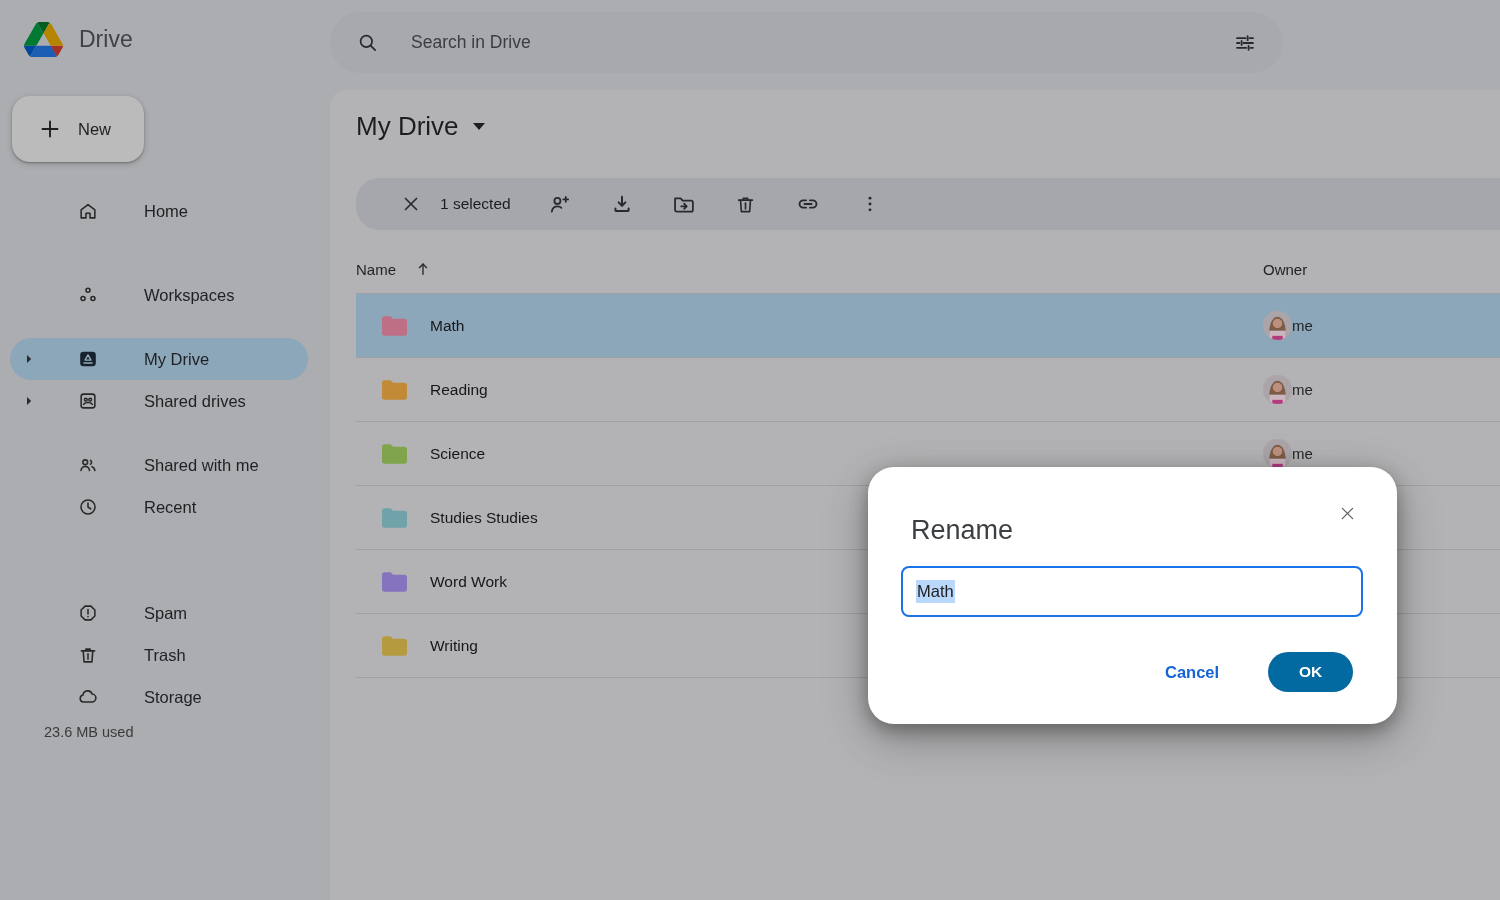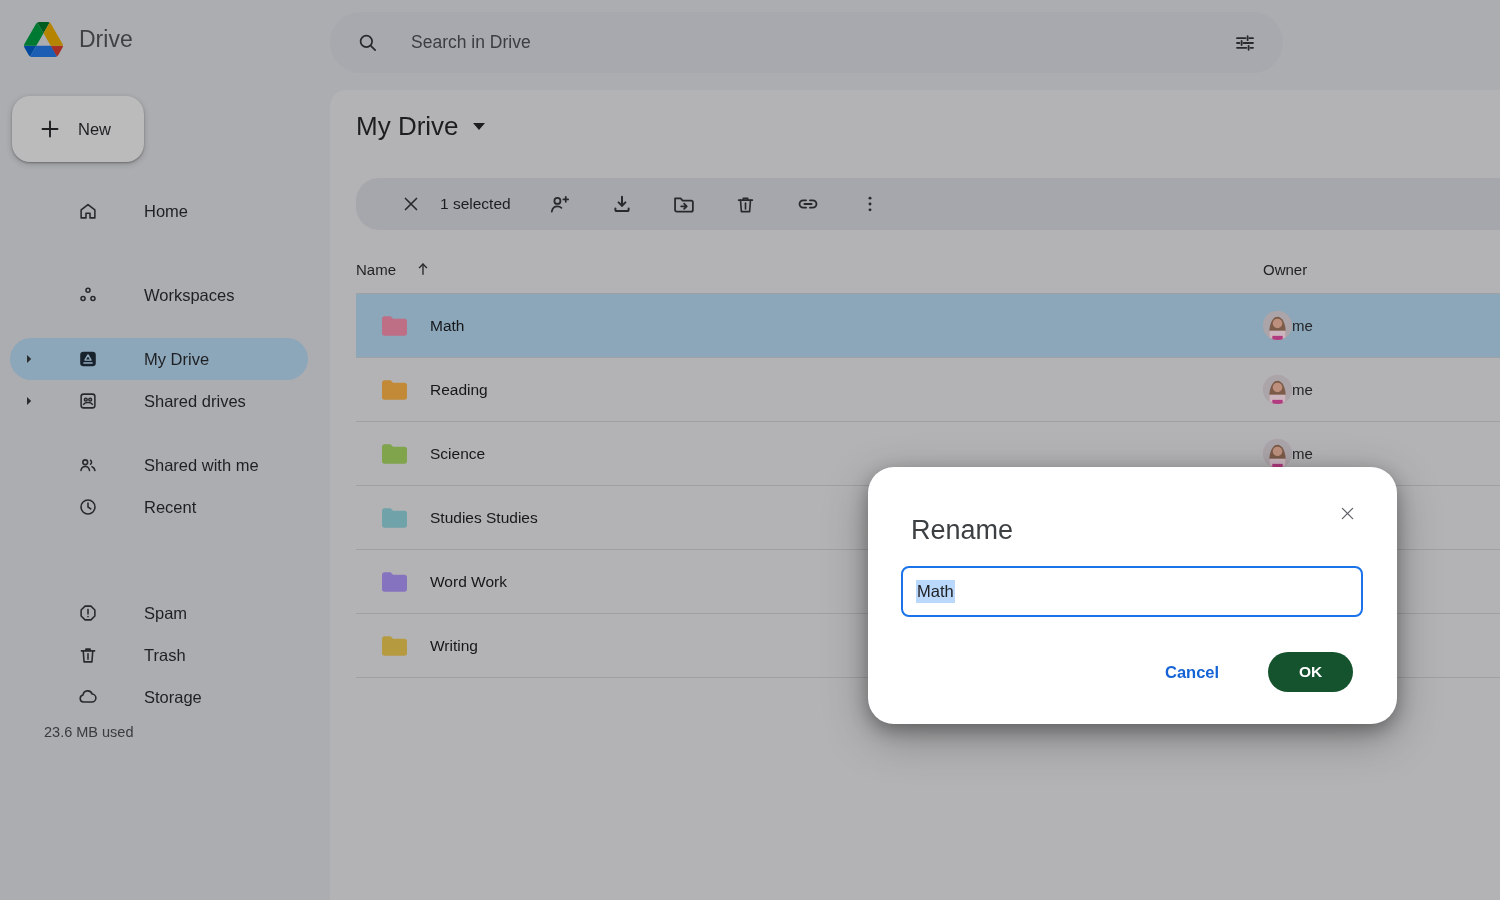--- a/index.html
+++ b/index.html
@@ -82,21 +82,21 @@
   .dlg-close{position:absolute;right:40px;top:37px;color:#5f6368;cursor:pointer;}
   .dlg-input{
     position:absolute;left:33px;top:99px;width:462px;height:51px;box-sizing:border-box;
     border:2px solid #1a73e8;border-radius:8px;display:flex;align-items:center;padding:0 13px;
     font-size:16.5px;color:#202124;cursor:text;background:#fff;
   }
   .dlg-input .seltext{background:#b9d8fb;padding:2px 1px;}
   .dlg-cancel{position:absolute;left:297px;top:185px;height:40px;display:flex;align-items:center;
     font-size:16.5px;font-weight:600;color:#1464d6;cursor:pointer;}
   .dlg-ok{position:absolute;left:400px;top:185px;width:85px;height:40px;border-radius:20px;
-    background:#14532d;color:#ffffff;font-size:15.5px;font-weight:600;
+    background:#0369a1;color:#ffffff;font-size:15.5px;font-weight:600;
     display:flex;align-items:center;justify-content:center;cursor:pointer;text-align:center;}
 </style>
 </head>
 <body>
 
 <div class="sidebar">
   <div class="brand">
     <span>
       <svg width="39" height="35" viewBox="0 0 87.3 78">
         <path d="m6.6 66.85 3.85 6.65c.8 1.4 1.95 2.5 3.3 3.3l13.75-23.8h-27.5c0 1.55.4 3.1 1.2 4.5z" fill="#00489b"></path>

